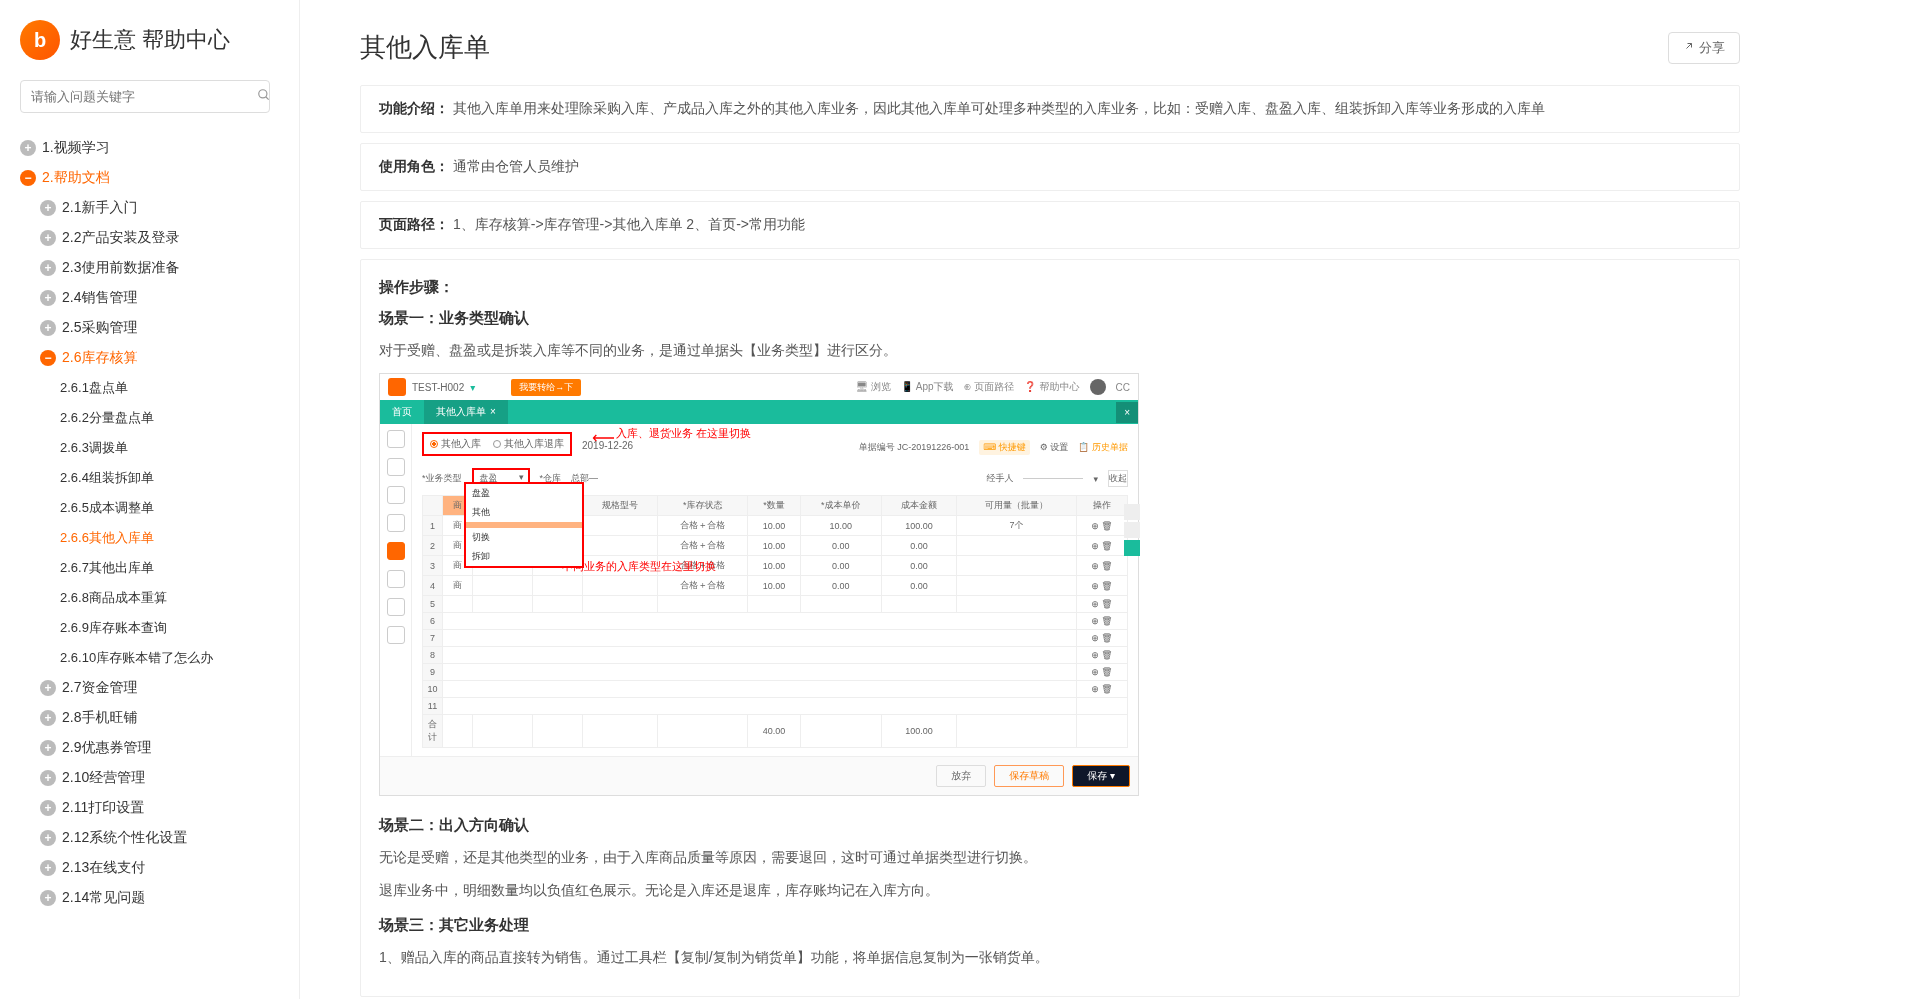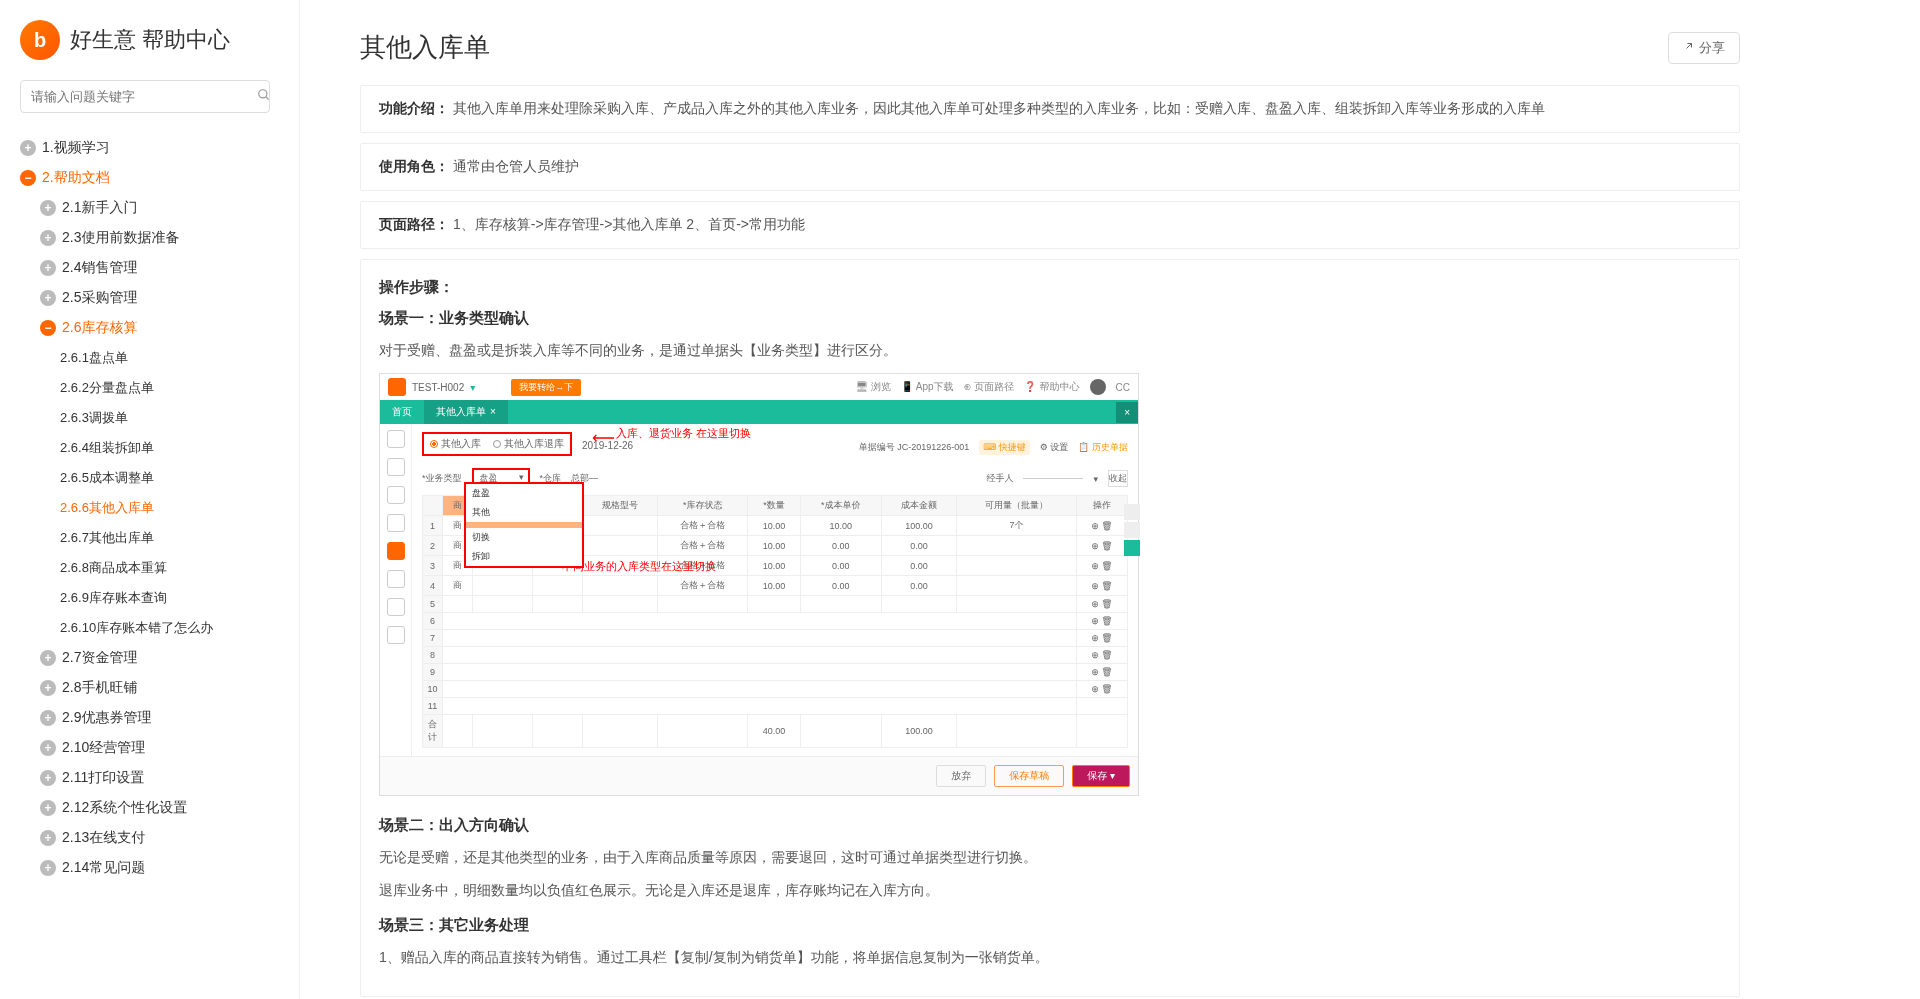--- a/index.html
+++ b/index.html
@@ -63,21 +63,21 @@
 .ss-table { width: 100%; border-collapse: collapse; font-size: 9px; }
 .ss-table th, .ss-table td { border: 1px solid #eee; padding: 3px 4px; text-align: center; color: #666; }
 .ss-table th { background: #f7f7f7; font-weight: normal; }
 .ss-table .row-idx { background: #f7f7f7; width: 20px; }
 .ss-right-tools { position: absolute; right: -2px; top: 80px; display: flex; flex-direction: column; gap: 2px; }
 .ss-right-tool { width: 16px; height: 16px; background: #eee; font-size: 8px; }
 .ss-right-tool.teal { background: #1abc9c; }
 .ss-footer { display: flex; justify-content: flex-end; gap: 8px; padding: 8px; border-top: 1px solid #eee; font-size: 10px; }
 .ss-btn { border: 1px solid #ddd; padding: 3px 14px; border-radius: 2px; color: #666; }
 .ss-btn.outline-orange { border-color: #ff9955; color: #ff7a00; }
-.ss-btn.orange { background: #be185d; color: #fff; border-color: #ff7a00; }
+.ss-btn.orange { background: #0f172a; color: #fff; border-color: #ff7a00; }
 .ss-remark { display: flex; align-items: center; gap: 6px; padding: 6px 8px; border-top: 1px solid #eee; font-size: 9px; color: #999; }
 .ss-remark-icon { width: 20px; height: 20px; background: #e0f7f4; border-radius: 3px; }
 .ss-doc-row { display: flex; justify-content: space-between; font-size: 9px; color: #666; margin-bottom: 6px; }
 .ss-doc-right { display: flex; gap: 10px; align-items: center; }
 .ss-tag { background: #fff3e0; color: #ff9900; padding: 1px 4px; border-radius: 2px; }
 </style>
 </head>
 <body>
 
 <div class="container">
@@ -100,20 +100,24 @@
           <span class="nav-icon"></span>
           <span>1.视频学习</span>
         </li>
       <li class="nav-item level-0 active">
           <span class="nav-icon minus orange"></span>
           <span>2.帮助文档</span>
         </li>
       <li class="nav-item level-1">
           <span class="nav-icon"></span>
           <span>2.1新手入门</span>
+        </li>
+      <li class="nav-item level-1">
+          <span class="nav-icon"></span>
+          <span>2.2产品安装及登录</span>
         </li>
       <li class="nav-item level-1">
           <span class="nav-icon"></span>
           <span>2.3使用前数据准备</span>
         </li>
       <li class="nav-item level-1">
           <span class="nav-icon"></span>
           <span>2.4销售管理</span>
         </li>
       <li class="nav-item level-1">

